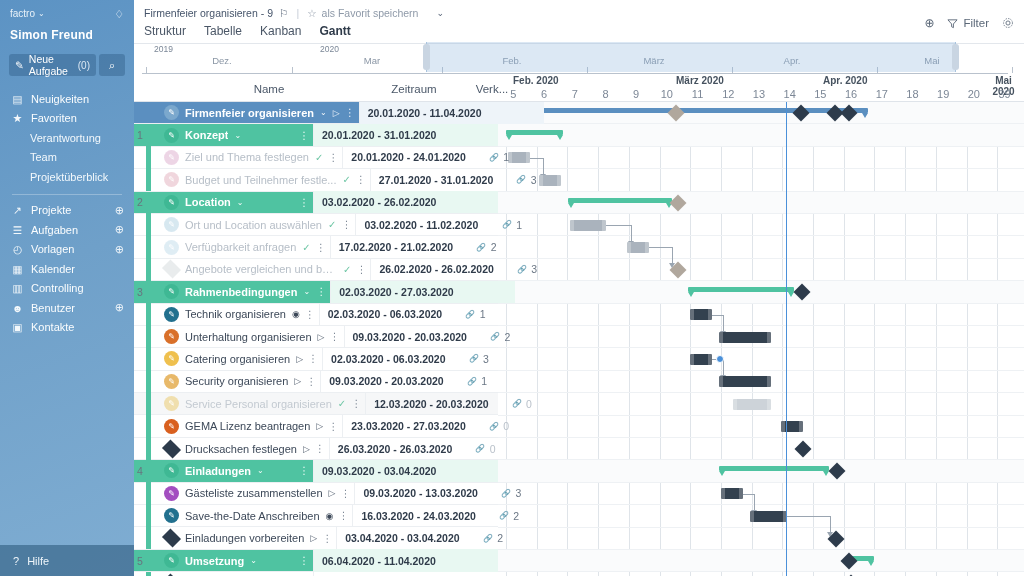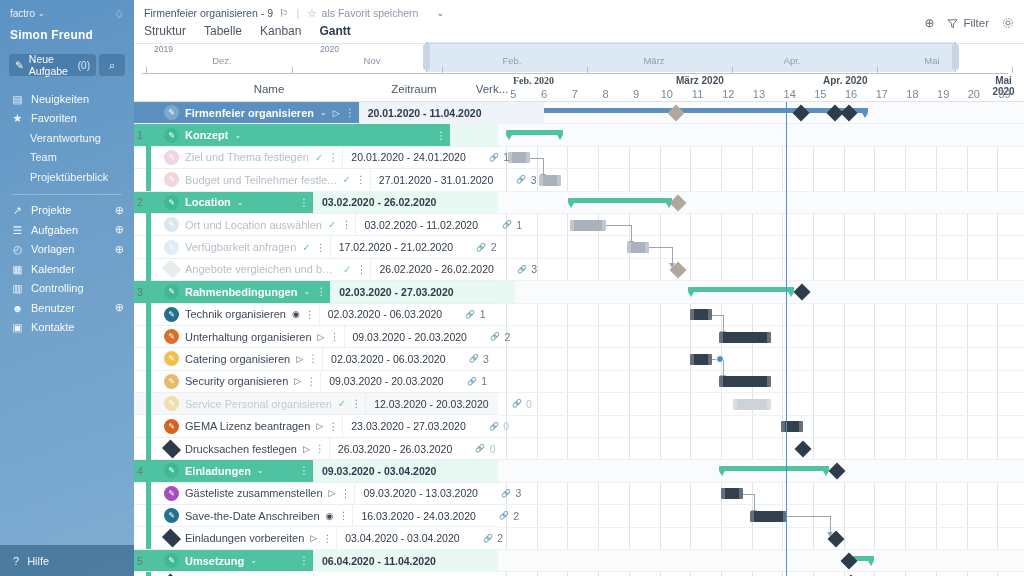--- a/index.html
+++ b/index.html
@@ -112,21 +112,21 @@
   .r-verk.dim { color: #b9c1ca; }
 
   .row.project { background: #5b8fc0; }
   .row.project .r-namecell { color: #fff; font-weight: normal; }
   .row.project .r-zeit { background: #eef4f9; color: #2f3b4a; font-weight: bold; }
   .row.project .r-verk { background: #eef4f9; }
   .row.group { background: #4fc3a1; }
   .row.group .r-namecell { color: #fff; }
   .row.group .r-zeit { background: #e8f8f2; color: #2f3b4a; font-weight: bold; }
   .row.group .r-verk { background: #e8f8f2; }
-  .row.task .r-zeit { color: #2f3b4a; font-weight: normal; }
+  .row.task .r-zeit { color: #2f3b4a; font-weight: bold; }
   .row.task.done .r-namecell .tname { color: #b6bec7; }
   .row.task.done .avatar { opacity: .45; }
   .row.task.muted { background: #f6f7f8; }
   .row.task.muted .tname { color: #c3cad1; }
 
   .gbar { position: absolute; left: 0; top: 0; width: 5px; height: 22.4px; background: #4fc3a1; }
   .avatar {
     width: 15px; height: 15px; border-radius: 50%; flex: 0 0 15px;
     display: flex; align-items: center; justify-content: center;
     font-size: 8px; color: #fff;
@@ -285,21 +285,21 @@
       </div>
     </div>
 
     <div id="minimap">
       <div class="mm-years">
           <div class="mm-year" style="left: 12px;">2019</div>
           <div class="mm-year" style="left: 178px;">2020</div>
         </div>
       <div class="mm-months">
           <div class="mm-month" style="left: 80px;">Dez.</div>
-          <div class="mm-month" style="left: 230px;">Nov</div>
+          <div class="mm-month" style="left: 230px;">Mar</div>
           <div class="mm-month" style="left: 370px;">Feb.</div>
           <div class="mm-month" style="left: 512px;">März</div>
           <div class="mm-month" style="left: 650px;">Apr.</div>
           <div class="mm-month" style="left: 790px;">Mai</div>
         </div>
       <div class="mm-axis">
           <div class="mm-tick" style="left: 4px;"></div>
           <div class="mm-tick" style="left: 150px;"></div>
           <div class="mm-tick" style="left: 300px;"></div>
           <div class="mm-tick" style="left: 445px;"></div>
@@ -310,21 +310,21 @@
       <div class="mm-window" style="left: 284px; width: 530px;">
           <div class="mm-grip" style="left: -4px; top: 2px;"></div>
           <div class="mm-grip" style="right: -4px; top: 2px;"></div>
         </div>
     </div>
 
     <div id="gridhdr">
       <div class="gh-name">Name</div>
       <div class="gh-zeit">Zeitraum</div>
       <div class="gh-verk">Verk...</div>
-    <div class="gh-mon" style="left: 379px; font-family: Liberation Serif, serif;">Feb. 2020</div>
+    <div class="gh-mon" style="left: 379px;">Feb. 2020</div>
         <div class="gh-mon" style="left: 542px;">März 2020</div>
         <div class="gh-mon" style="left: 689px;">Apr. 2020</div>
         <div class="gh-mon" style="left: 849px; text-align: center;">Mai 2020</div>
         <div class="gh-wk" style="left: 379.35px;">5</div>
         <div class="gh-wk" style="left: 410.05px;">6</div>
         <div class="gh-wk" style="left: 440.75px;">7</div>
         <div class="gh-wk" style="left: 471.45px;">8</div>
         <div class="gh-wk" style="left: 502.15px;">9</div>
         <div class="gh-wk" style="left: 532.85px;">10</div>
         <div class="gh-wk" style="left: 563.55px;">11</div>
@@ -361,20 +361,21 @@
             <div class="r-num">1</div>
             <div class="r-left"></div>
             <div class="r-namecell">
               <div class="avatar" style="background: rgb(63, 184, 148);">✎</div>
               <span class="tname">Konzept</span>
               <span class="r-caret">⌄</span>
               <div class="r-acts">
                 <span class="dots">⋮</span>
               </div>
             </div>
+            <div class="r-zeit">20.01.2020 - 31.01.2020</div>
             <div class="r-verk"></div>
           </div>
           <div class="row task done">
             <div class="r-num"></div>
             <div class="r-left">
               <div class="gbar"></div>
             </div>
             <div class="r-namecell">
               <div class="avatar" style="background: rgb(217, 163, 199);">✎</div>
               <span class="tname">Ziel und Thema festlegen</span>

